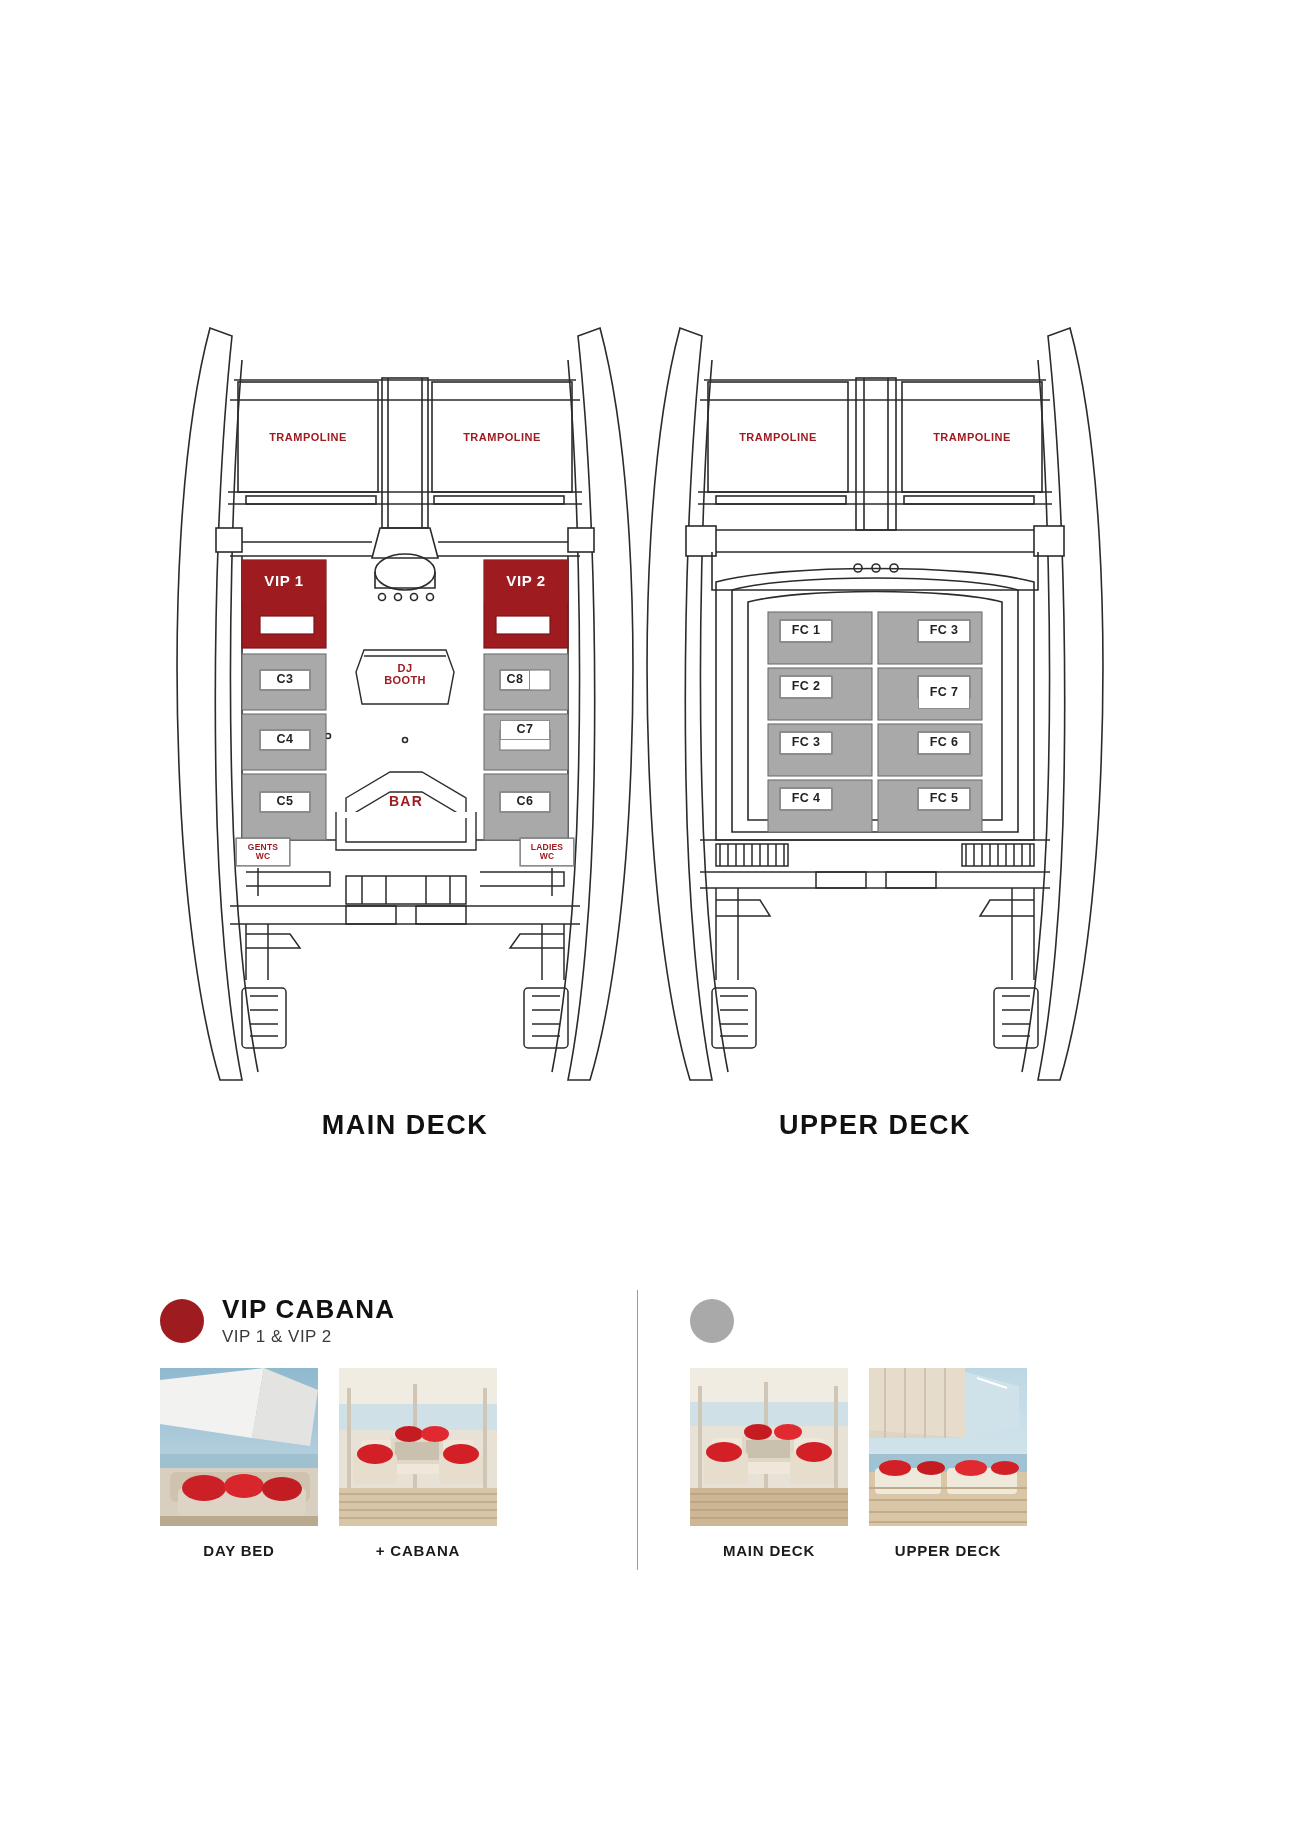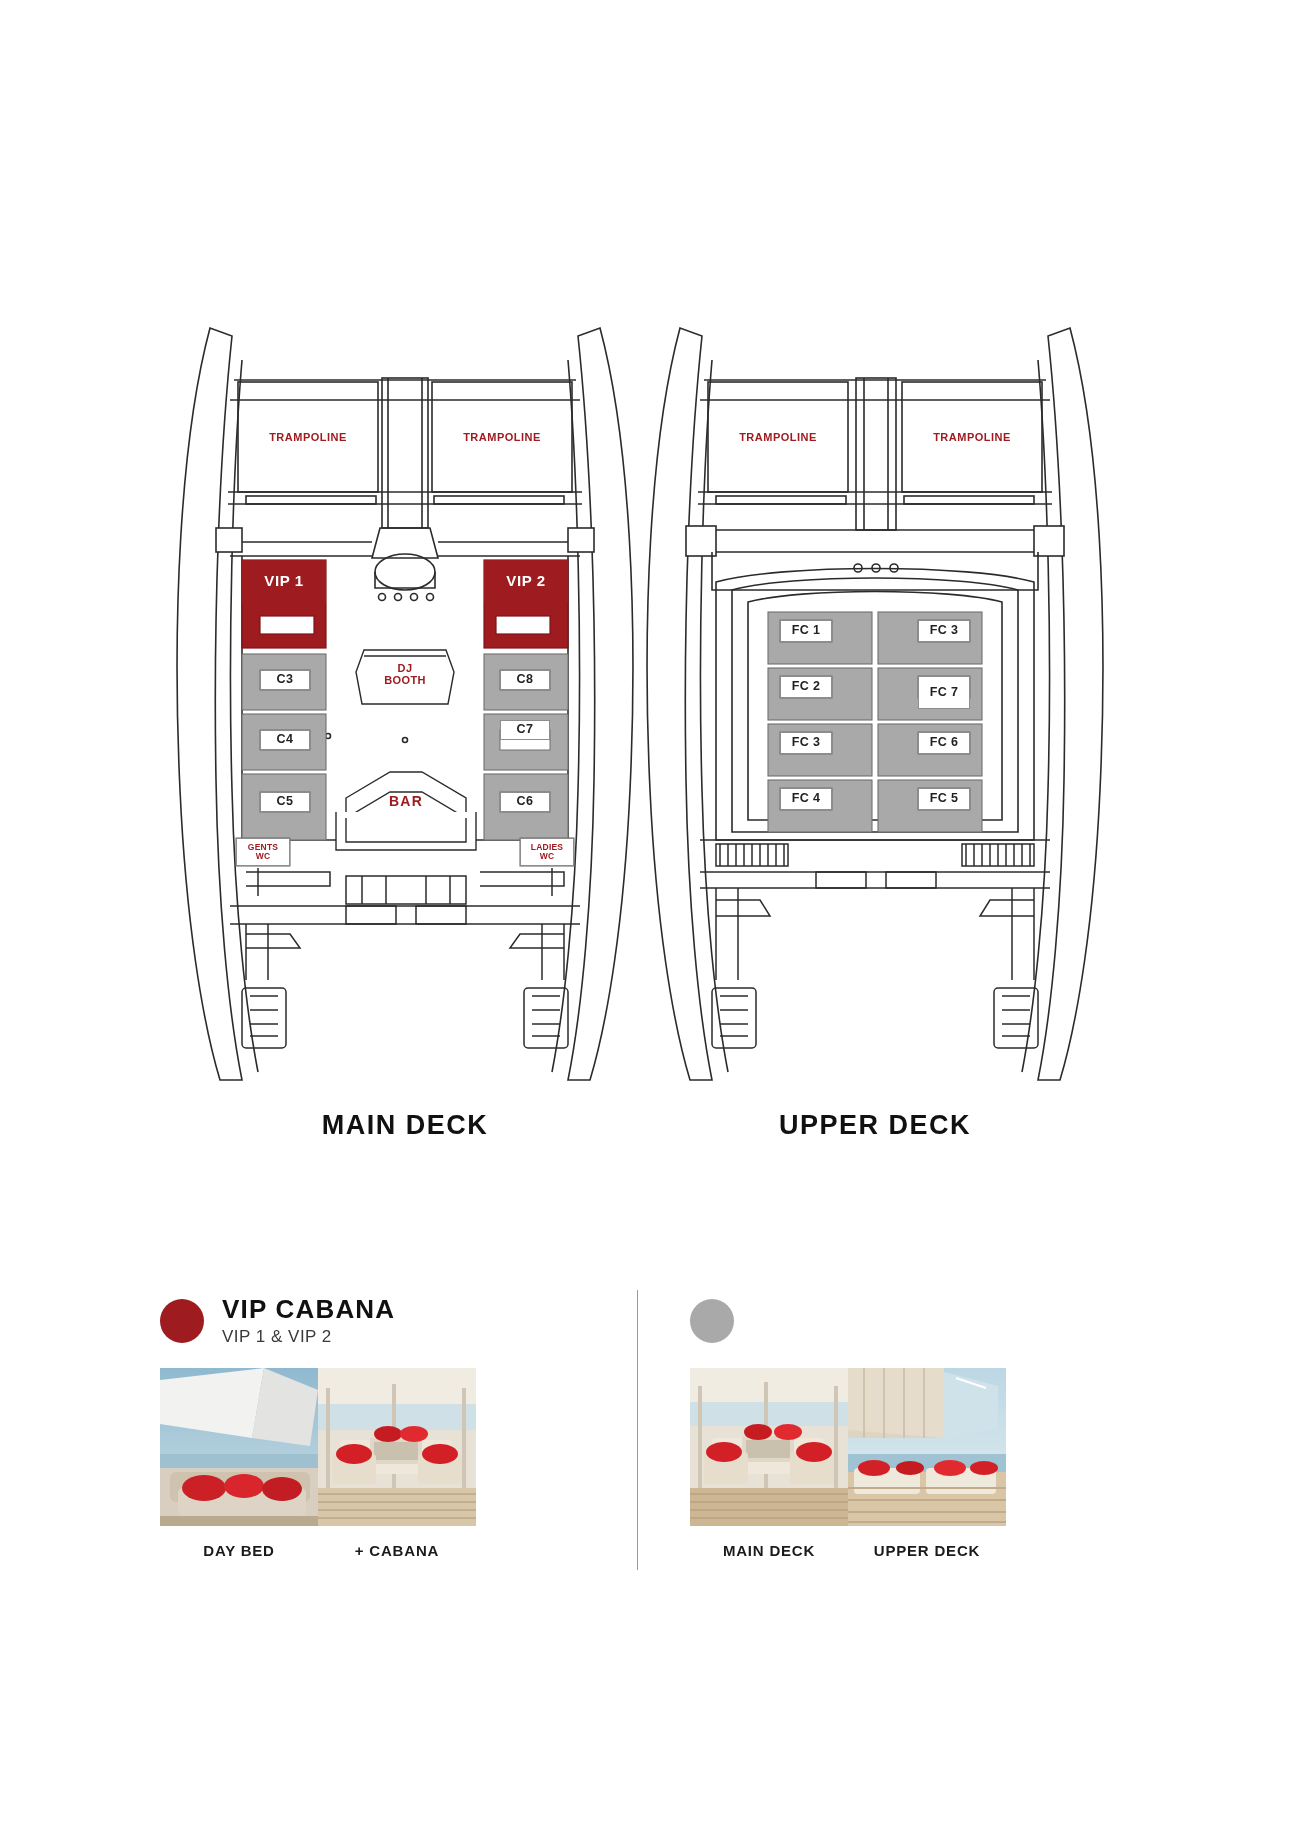--- a/index.html
+++ b/index.html
@@ -144,21 +144,21 @@
   .swatch.vip { background: #9e1b20; }
   .swatch.cab { background: #a9a9a9; }
   .legend-titles .lt {
     font-size: 26px; font-weight: bold; letter-spacing: 1.2px; color: #111;
     line-height: 1.12;
   }
   .legend-titles .ls {
     font-size: 17px; color: #3a3a3a; letter-spacing: 0.5px; margin-top: 3px;
   }
   .thumbs {
-    display: flex; gap: 0; margin-top: 16px;
+    display: flex; gap: 21px; margin-top: 16px;
   }
   .thumb-wrap { width: 158px; }
   .thumb {
     width: 158px; height: 158px; overflow: hidden; position: relative;
     background: #cfd8de;
   }
   .thumb-cap {
     text-align: center; font-size: 15px; font-weight: bold; letter-spacing: 0.8px;
     margin-top: 16px; color: #1b1b1b;
   }
@@ -281,21 +281,21 @@
     
     <div class="chip red-text" style="left:118px; top:110px; width:80px; height:16px;">TRAMPOLINE</div>
     <div class="chip red-text" style="left:312px; top:110px; width:80px; height:16px;">TRAMPOLINE</div>
 
     <div class="chip vip" style="left:92px; top:240px; width:84px; height:42px;">VIP 1</div>
     <div class="chip vip" style="left:334px; top:240px; width:84px; height:42px;">VIP 2</div>
 
     <div class="chip cab" style="left:110px; top:350px; width:50px; height:20px;">C3</div>
     <div class="chip cab" style="left:110px; top:410px; width:50px; height:20px;">C4</div>
     <div class="chip cab" style="left:110px; top:472px; width:50px; height:20px;">C5</div>
-    <div class="chip cab" style="left:350px; top:350px; width:50px; height:20px;">C8</div>
+    <div class="chip cab" style="left:350px; top:350px; width:30px; height:20px;">C8</div>
     <div class="chip cab" style="left:350px; top:400px; width:50px; height:20px;">C7</div>
     <div class="chip cab" style="left:350px; top:472px; width:50px; height:20px;">C6</div>
 
     <div class="chip dj" style="left:214px; top:338px; width:82px; height:34px; flex-direction:column;">
       <span>DJ</span>
       <span>BOOTH</span>
     </div>
     <div class="chip bar" style="left:221px; top:472px; width:70px; height:18px;">BAR</div>
 
     <div class="chip wc" style="left:86px; top:518px; width:54px; height:28px; flex-direction:column;">

